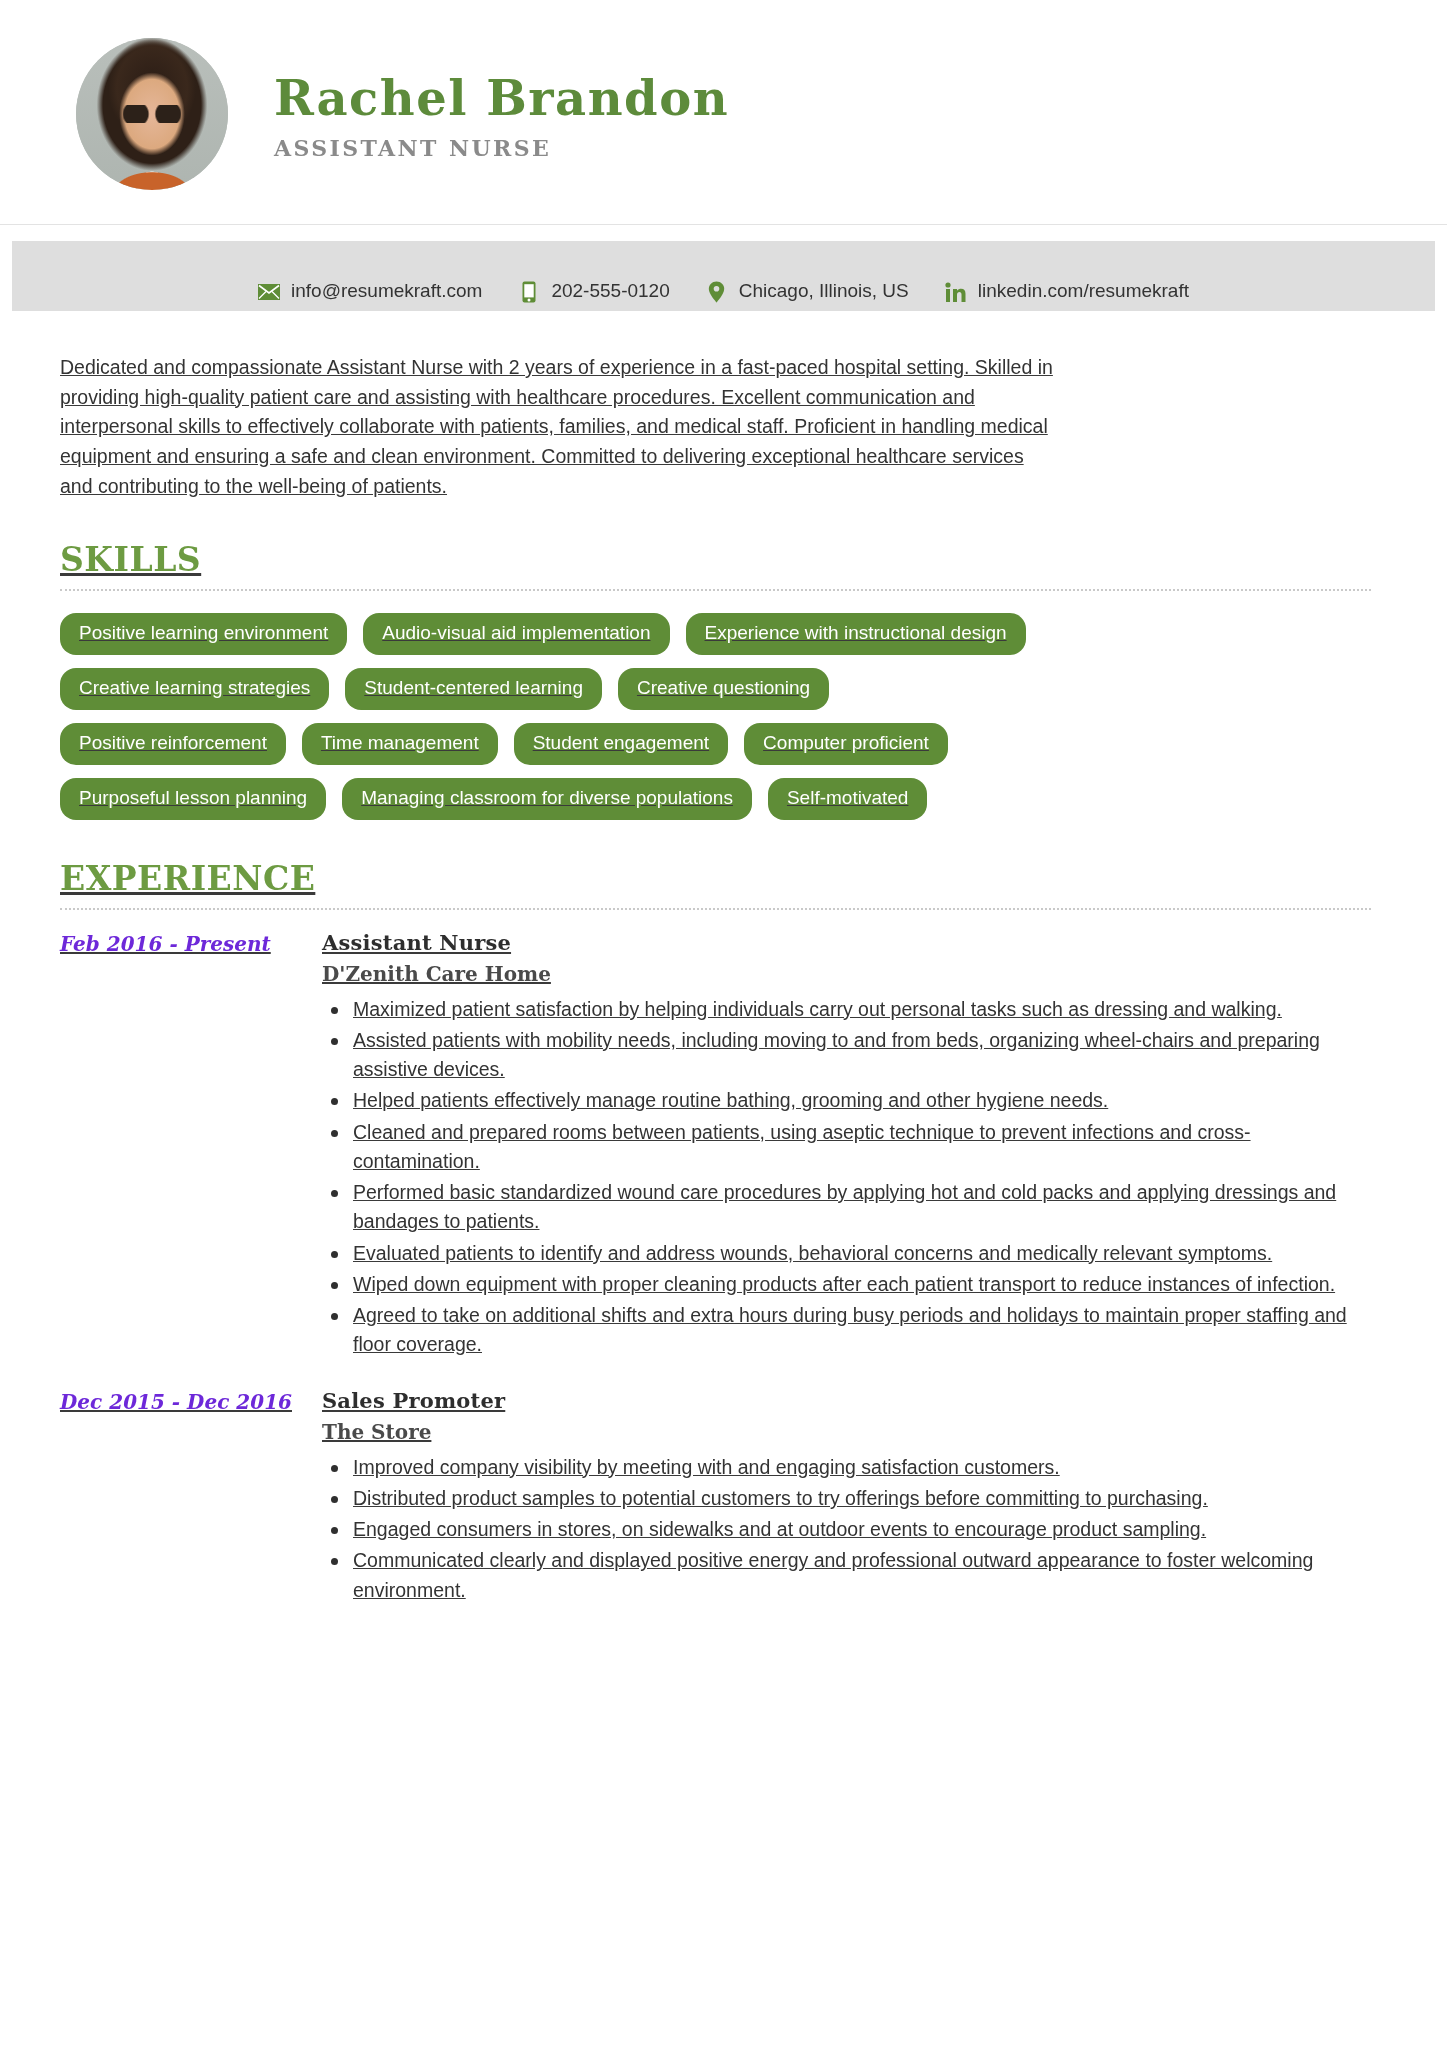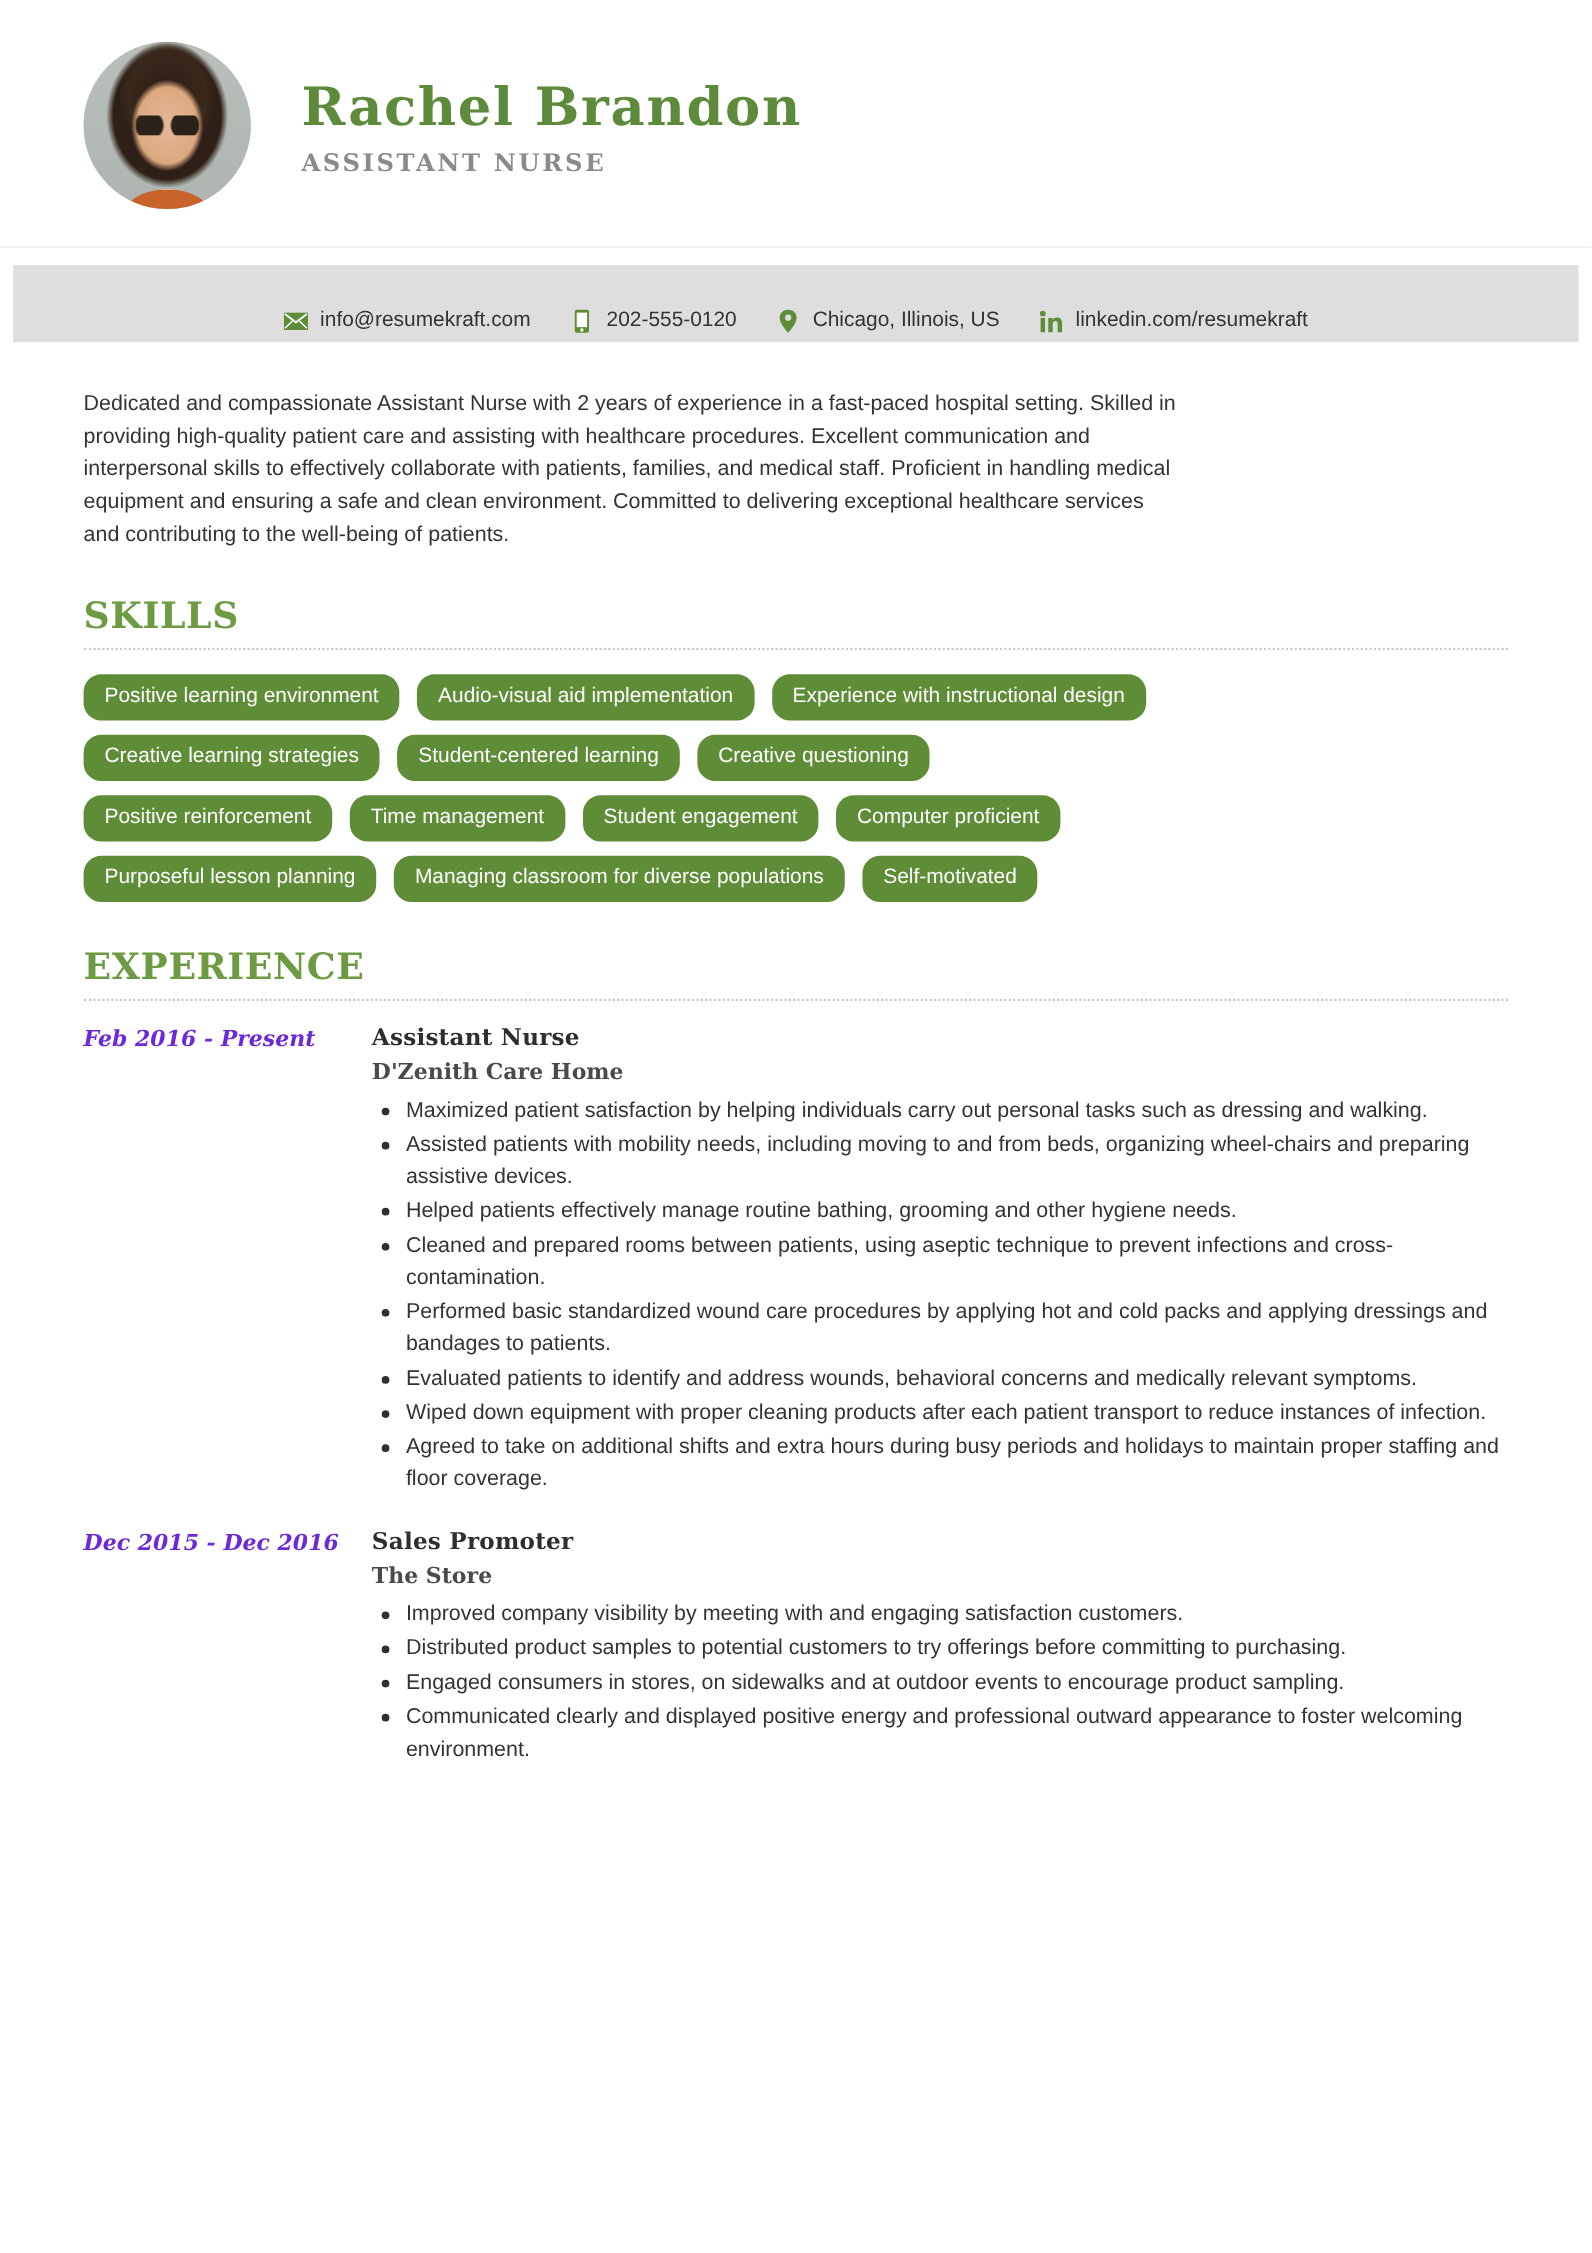--- a/index.html
+++ b/index.html
@@ -91,21 +91,21 @@
     gap: 36px;
     font-size: 19px;
     color: #333;
   }
   .contact-item { display: flex; align-items: flex-start; gap: 11px; white-space: nowrap; margin-top: 32px; }
   .contact-item .ic { display: inline-flex; align-items: center; justify-content: center; width: 22px; height: 22px; }
   .contact-item .ic svg { display: block; }
   .contact-text { line-height: 1; padding-bottom: 1px; }
 
   
-  .content { padding: 42px 76px 0 76px; }
+  .content { padding: 42px 76px 0 60px; text-decoration: underline; }
 
   .summary {
     font-size: 19.5px;
     line-height: 1.52;
     color: #333;
     margin: 0 0 6px 0;
     max-width: 1000px;
   }
 
   .section { margin-top: 42px; }

